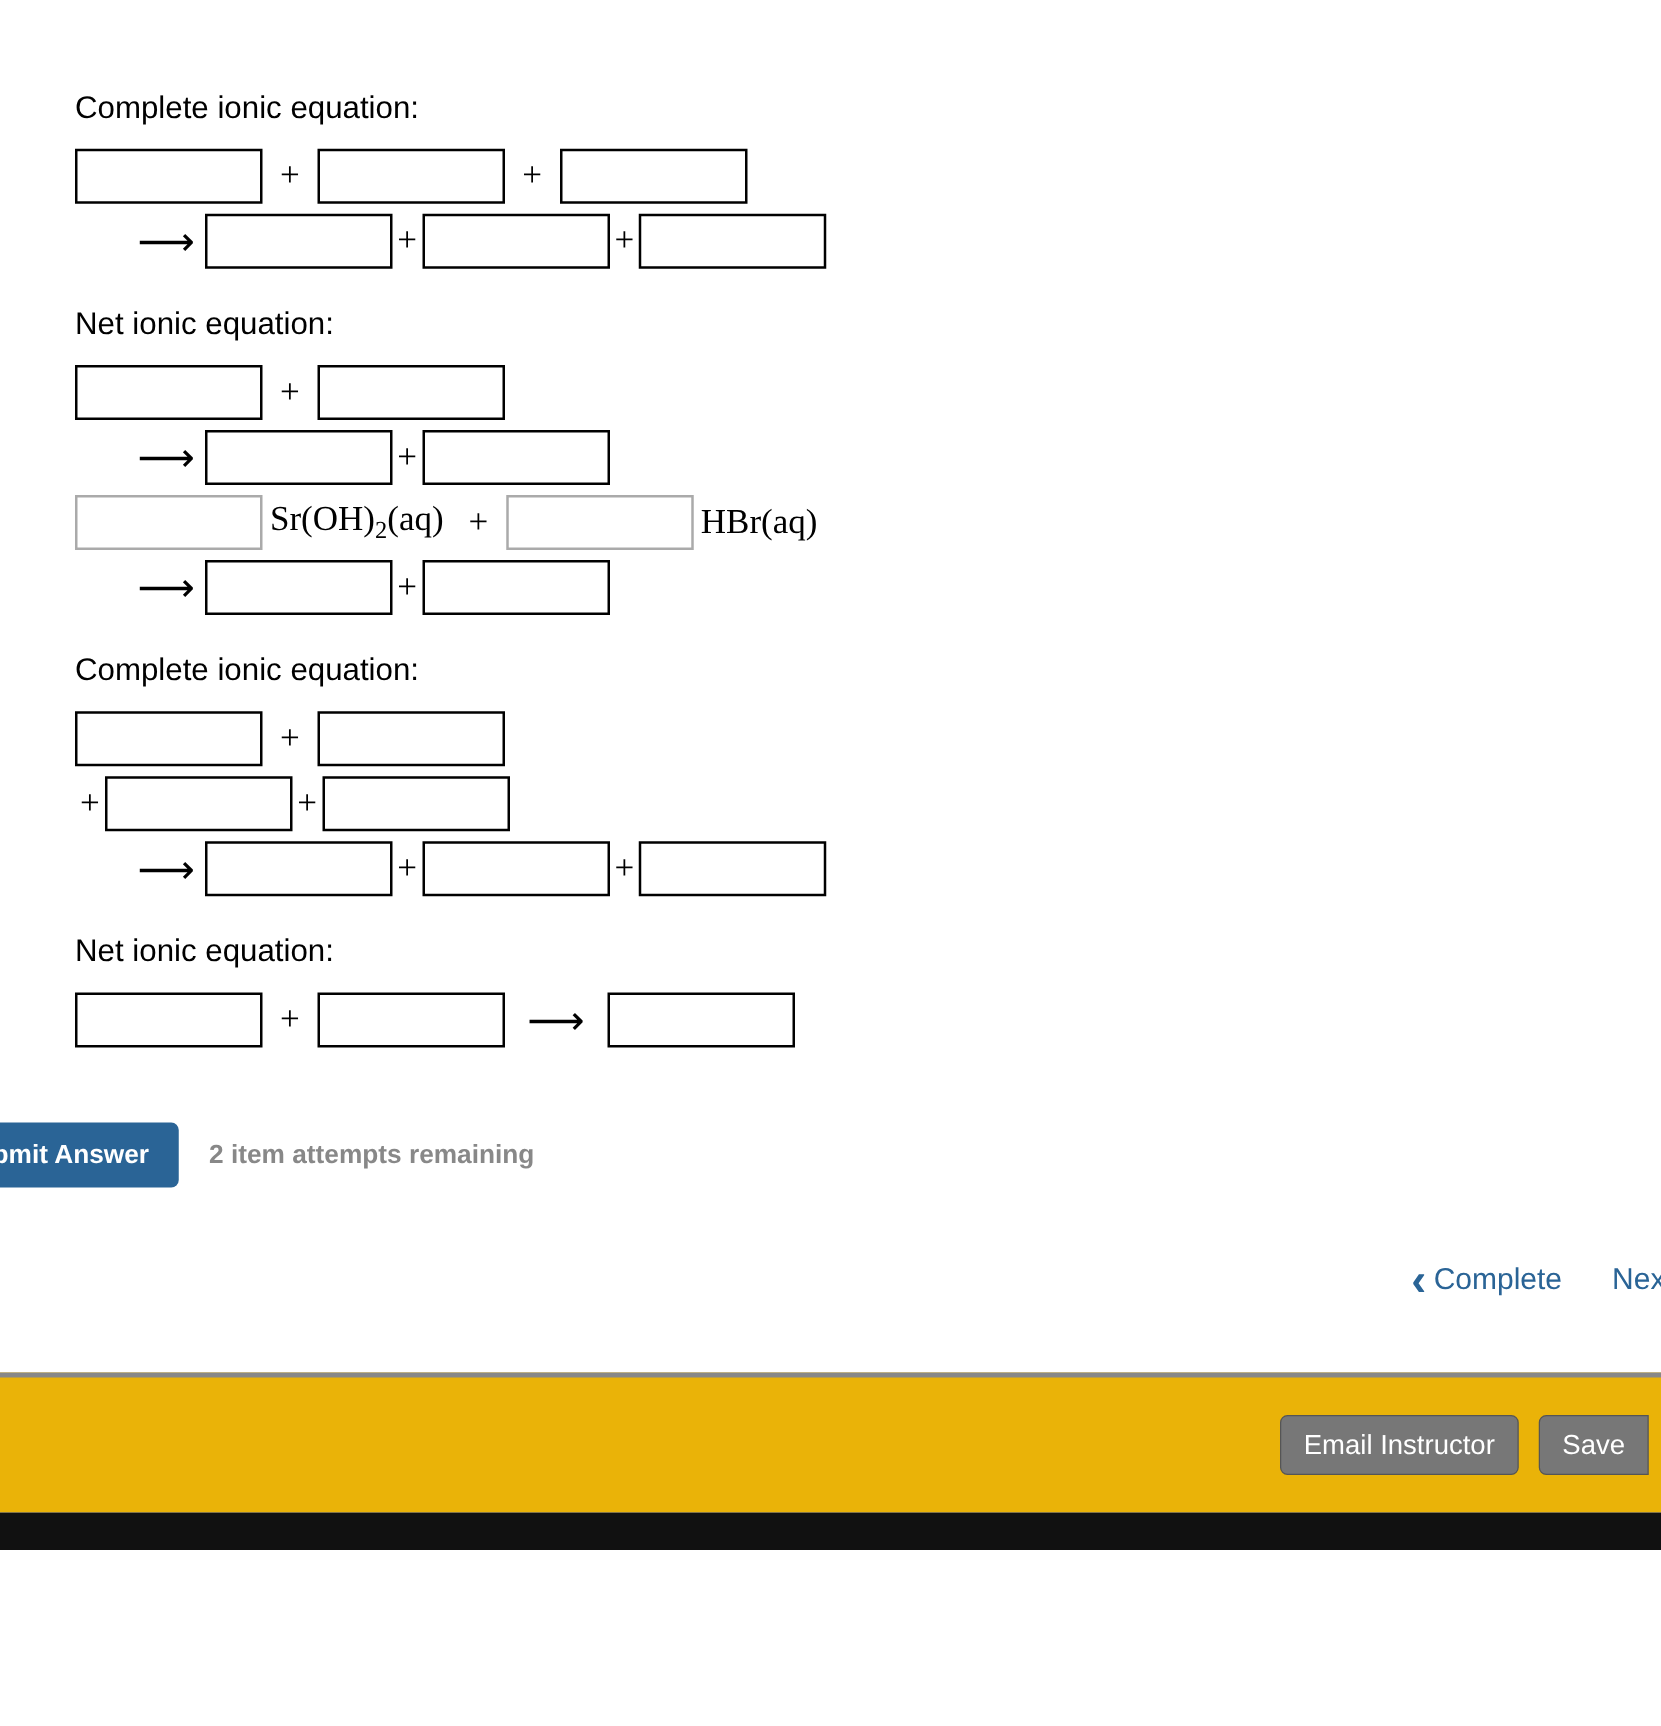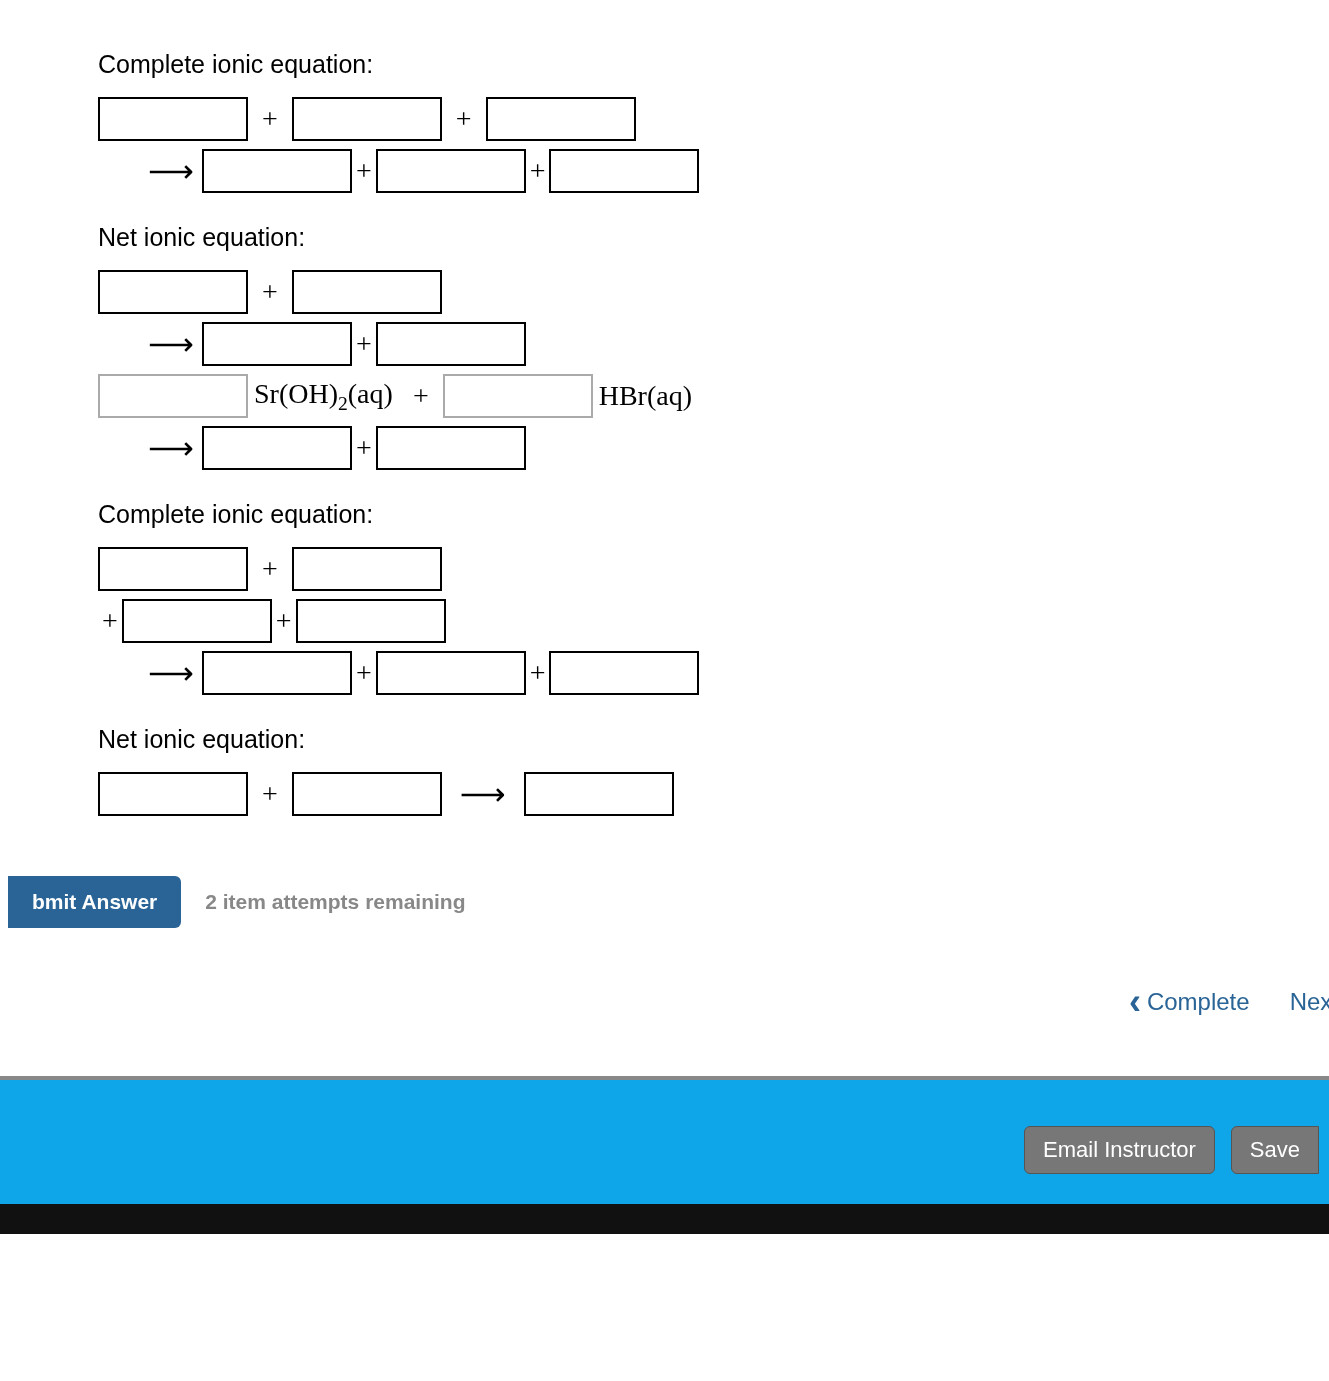--- a/index.html
+++ b/index.html
@@ -4,21 +4,22 @@
 <style>
   * { box-sizing: border-box; }
   body {
     margin: 0;
     font-family: Arial, Helvetica, sans-serif;
     font-size: 24px;
     color: #000;
     background: #fff;
   }
   .content {
-    padding: 20px 0 40px 98px;
+    padding: 20px 0 40px 60px;
+    margin-top: 22px;
   }
   .label {
     font-size: 25px;
     margin: 30px 0 18px 0;
   }
   .label-c {
     margin-left: -30px;
   }
   .row {
     display: flex;
@@ -111,22 +112,22 @@
     gap: 6px;
     cursor: pointer;
   }
   .chev {
     font-size: 36px;
     font-weight: bold;
     line-height: 0.5;
   }
   .footer-sep {
     border-top: 4px solid #888;
-    background: #0ea5e9;
-    padding: 46px 10px 30px 0;
+    background: #eab308;
+    padding: 30px 10px 30px 0;
     display: flex;
     justify-content: flex-end;
     gap: 16px;
   }
   .btn-foot {
     background: #777;
     color: #fff;
     border: 1px solid #555;
     border-radius: 6px;
     padding: 10px 18px;

